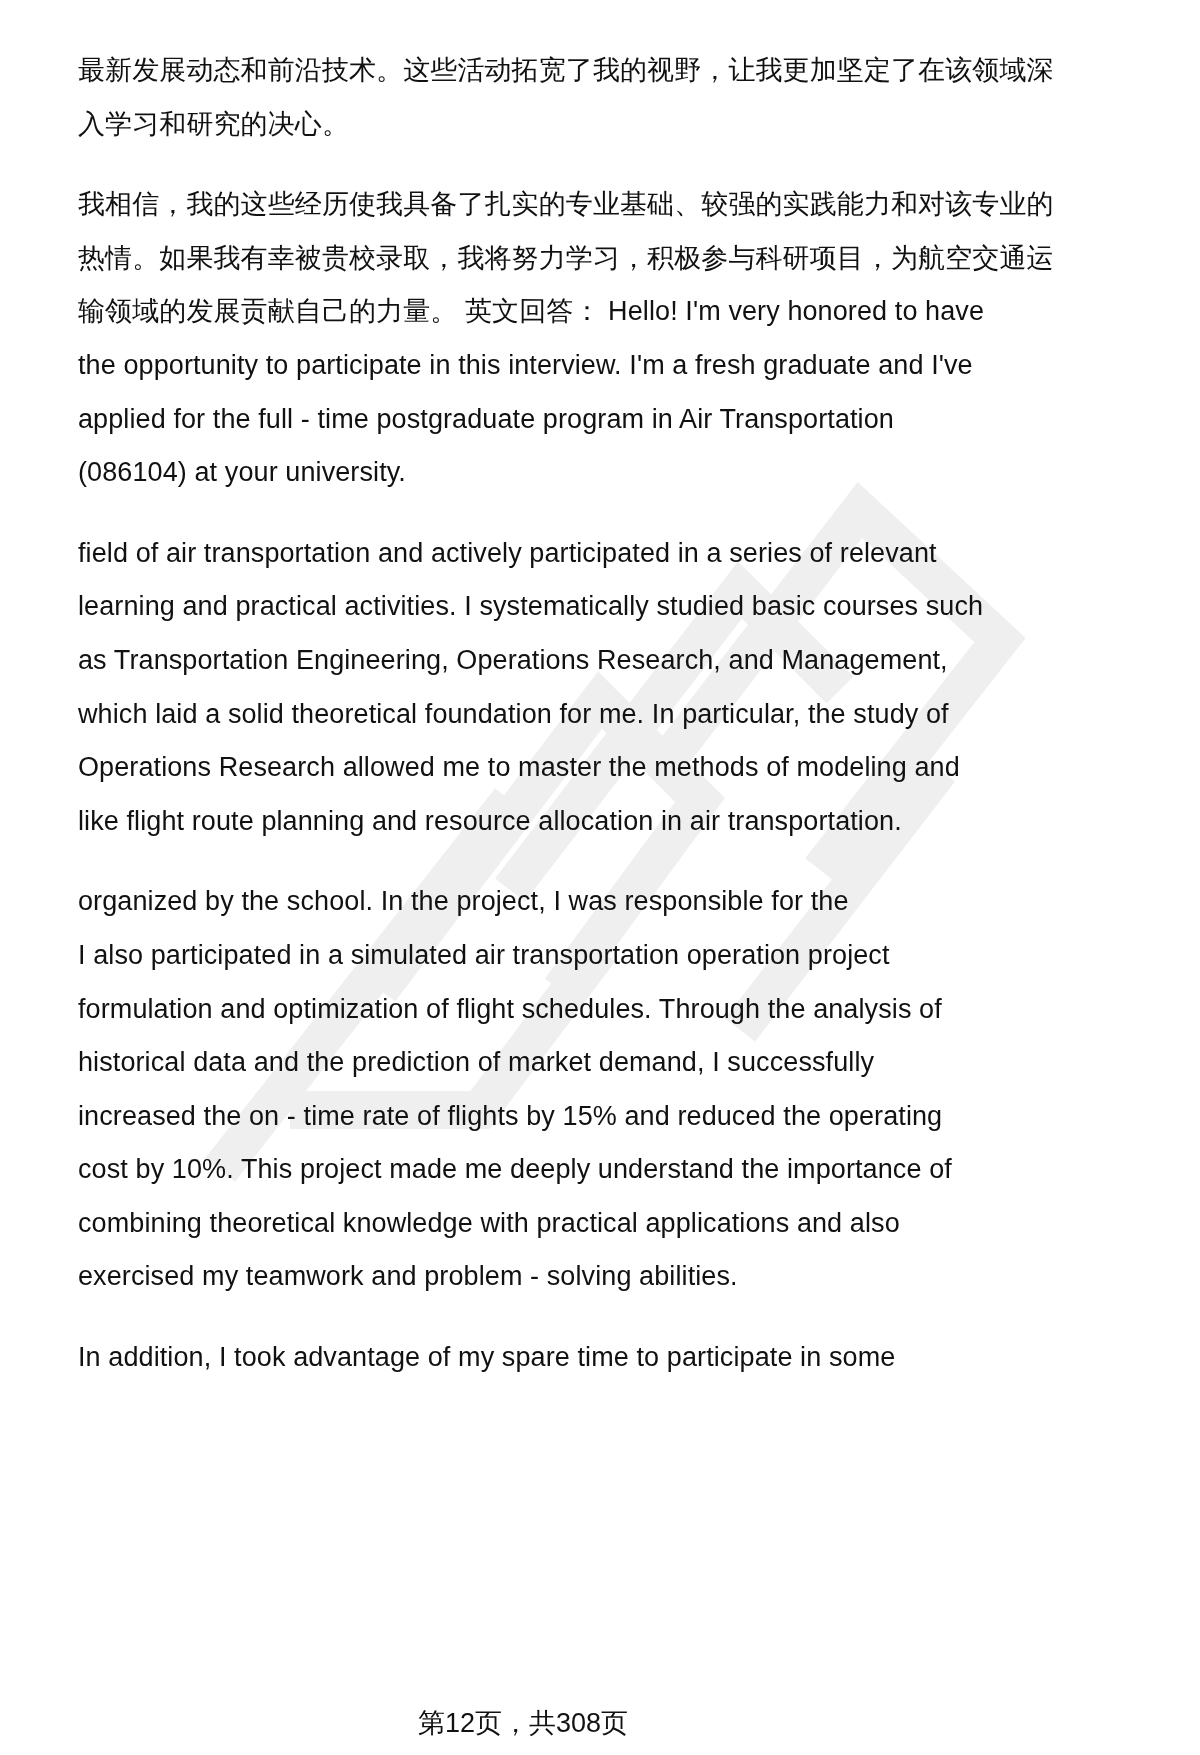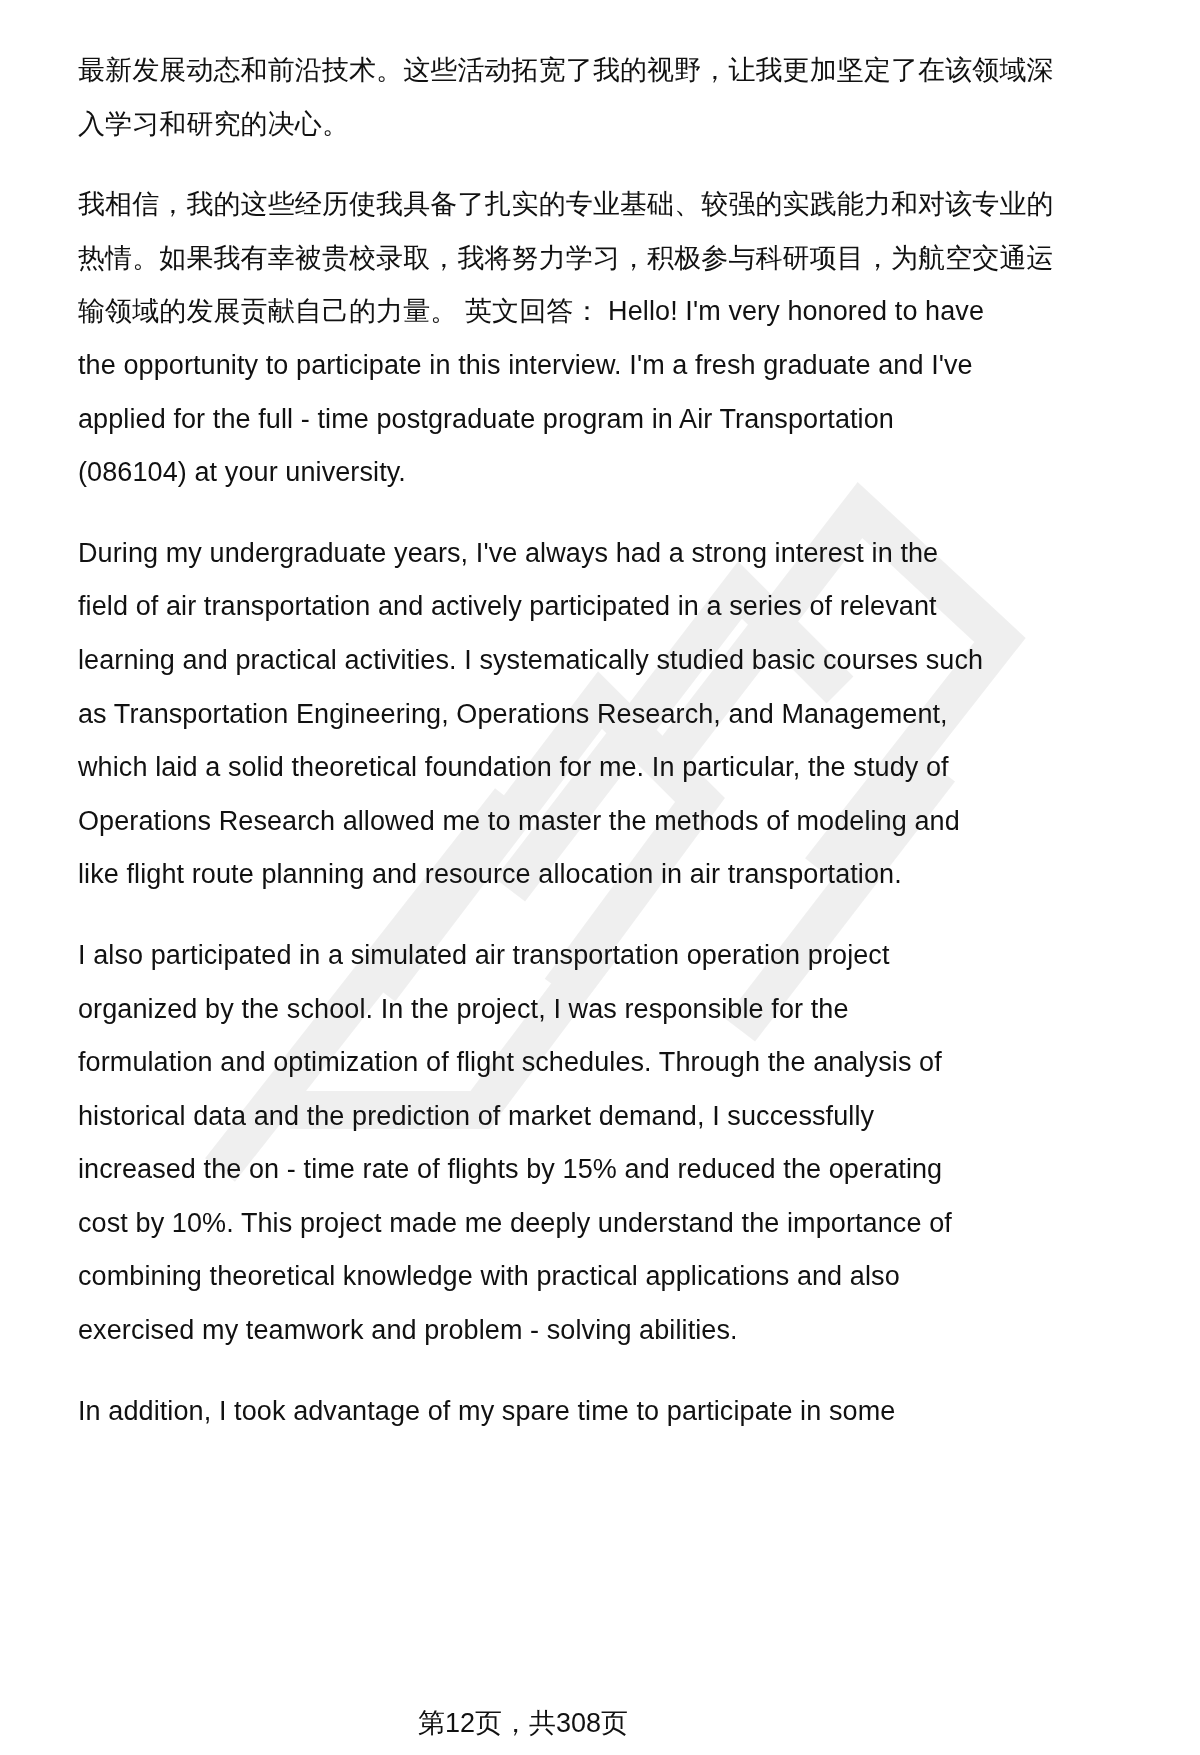--- a/index.html
+++ b/index.html
@@ -86,33 +86,32 @@
       <div class="line">我相信，我的这些经历使我具备了扎实的专业基础、较强的实践能力和对该专业的</div>
       <div class="line">热情。如果我有幸被贵校录取，我将努力学习，积极参与科研项目，为航空交通运</div>
       <div class="line">输领域的发展贡献自己的力量。 英文回答： Hello! I'm very honored to have</div>
       <div class="line">the opportunity to participate in this interview. I'm a fresh graduate and I've</div>
       <div class="line">applied for the full - time postgraduate program in Air Transportation</div>
       <div class="line">(086104) at your university.</div>
     </div>
     <div class="para-gap"></div>
 
     <div>
-      <div class="line">During my undergraduate years, I've always had a strong interest in the</div>
       <div class="line">field of air transportation and actively participated in a series of relevant</div>
       <div class="line">learning and practical activities. I systematically studied basic courses such</div>
       <div class="line">as Transportation Engineering, Operations Research, and Management,</div>
       <div class="line">which laid a solid theoretical foundation for me. In particular, the study of</div>
       <div class="line">Operations Research allowed me to master the methods of modeling and</div>
       <div class="line">like flight route planning and resource allocation in air transportation.</div>
     </div>
     <div class="para-gap"></div>
 
     <div>
+      <div class="line">organized by the school. In the project, I was responsible for the</div>
       <div class="line">I also participated in a simulated air transportation operation project</div>
-      <div class="line">organized by the school. In the project, I was responsible for the</div>
       <div class="line">formulation and optimization of flight schedules. Through the analysis of</div>
       <div class="line">historical data and the prediction of market demand, I successfully</div>
       <div class="line">increased the on - time rate of flights by 15% and reduced the operating</div>
       <div class="line">cost by 10%. This project made me deeply understand the importance of</div>
       <div class="line">combining theoretical knowledge with practical applications and also</div>
       <div class="line">exercised my teamwork and problem - solving abilities.</div>
     </div>
     <div class="para-gap"></div>
 
     <div>

